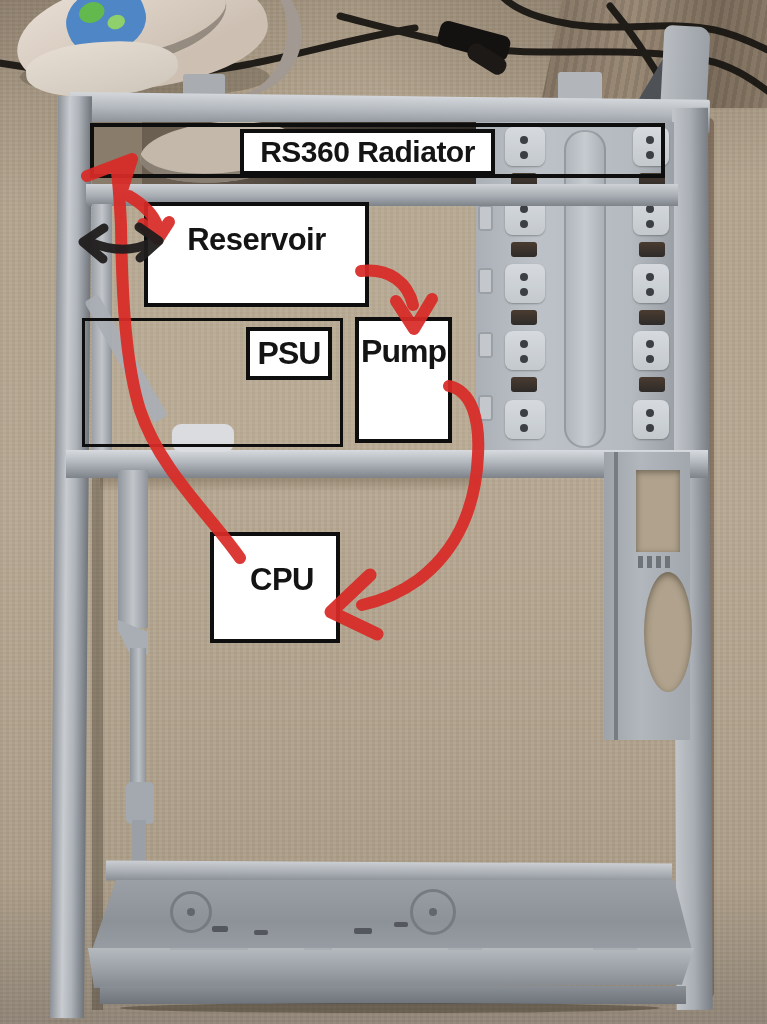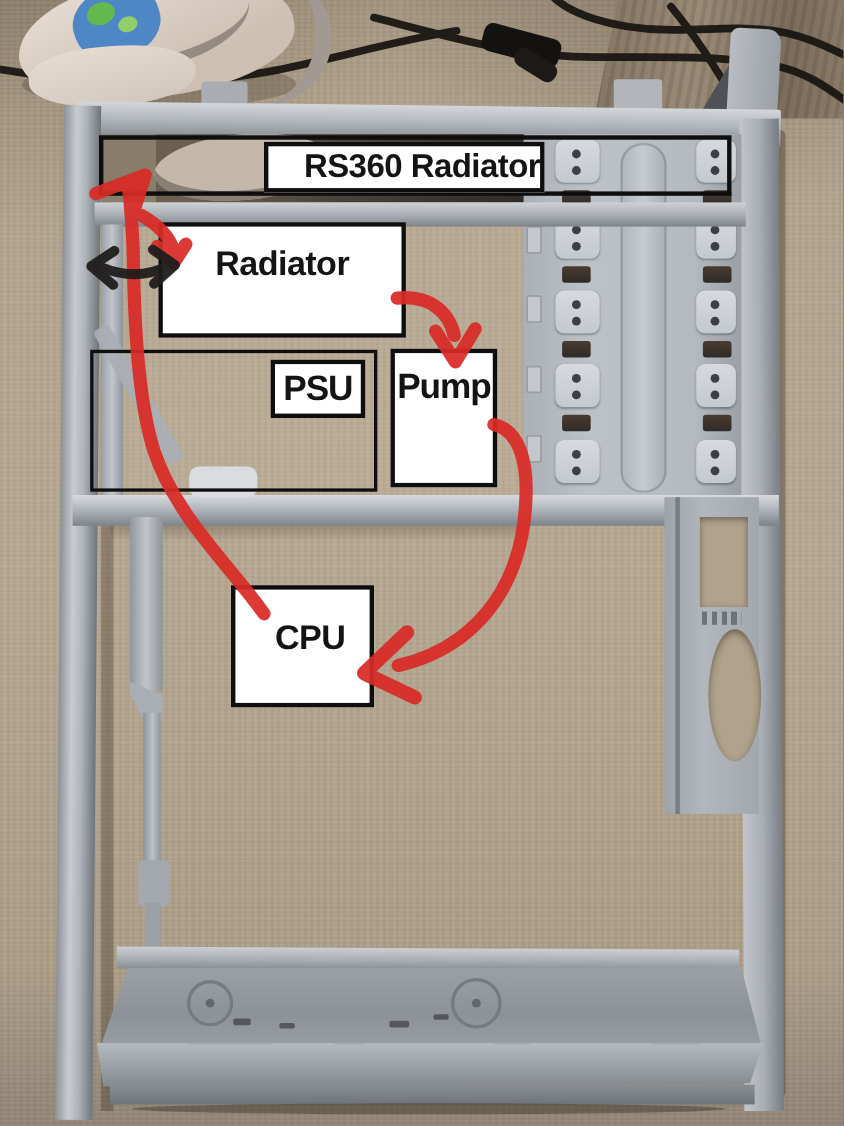--- a/index.html
+++ b/index.html
@@ -114,21 +114,21 @@
   .tray-shadow{left:120px;top:1003px;width:540px;height:10px;background:rgba(58,48,36,.45);border-radius:50%;}
 
   
   .outline{border:4px solid #0e0e0e;background:transparent;}
   .radiator-outline{left:90px;top:123px;width:575px;height:55px;}
   .psu-outline{left:82px;top:318px;width:261px;height:129px;border-width:3px;}
   .label{background:#ffffff;border:4px solid #0e0e0e;color:#141414;font-weight:700;
          display:flex;letter-spacing:-.5px;}
   .label span{position:static;}
   .radiator-label{left:240px;top:129px;width:255px;height:46px;font-size:30px;
-         align-items:center;justify-content:flex-end;}
+         align-items:center;justify-content:center;}
   .reservoir-label{left:144px;top:202px;width:225px;height:105px;font-size:31px;
          justify-content:center;padding-top:16px;}
   .psu-label{left:246px;top:327px;width:86px;height:53px;font-size:32px;
          align-items:center;justify-content:center;letter-spacing:-1px;}
   .pump-label{left:355px;top:317px;width:97px;height:126px;font-size:32px;
          justify-content:center;padding-top:12px;letter-spacing:-1px;}
   .cpu-label{left:210px;top:532px;width:130px;height:111px;font-size:31px;
          justify-content:center;padding:26px 0 0 14px;}
 
   svg.layer{left:0;top:0;width:767px;height:1024px;}
@@ -276,21 +276,21 @@
   <div class="tray-lip"></div>
   <div class="tray-shadow"></div>
 
   <div class="outline radiator-outline"></div>
   <div class="outline psu-outline"></div>
 
   <div class="label radiator-label">
     <span>RS360 Radiator</span>
   </div>
   <div class="label reservoir-label">
-    <span>Radiator</span>
+    <span>Reservoir</span>
   </div>
   <div class="label psu-label">
     <span>PSU</span>
   </div>
   <div class="label pump-label">
     <span>Pump</span>
   </div>
   <div class="label cpu-label">
     <span>CPU</span>
   </div>

